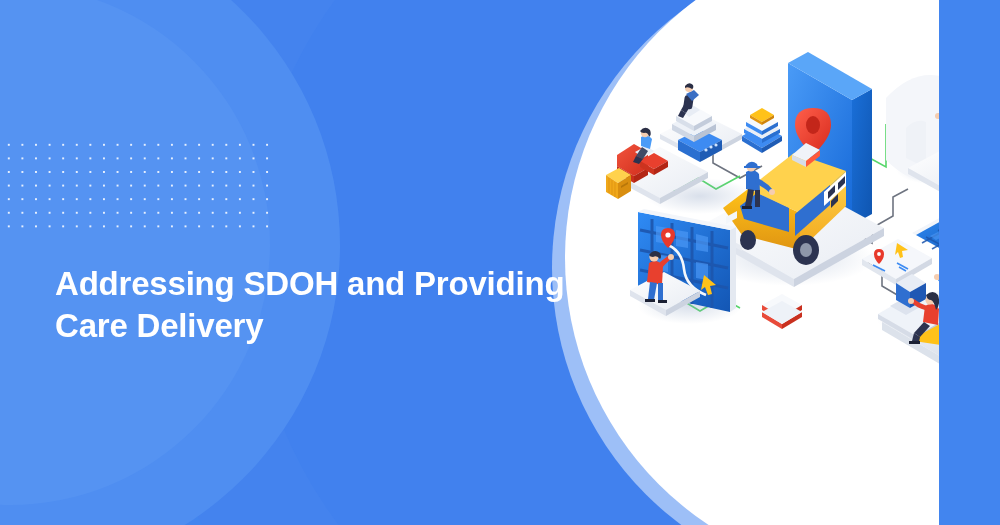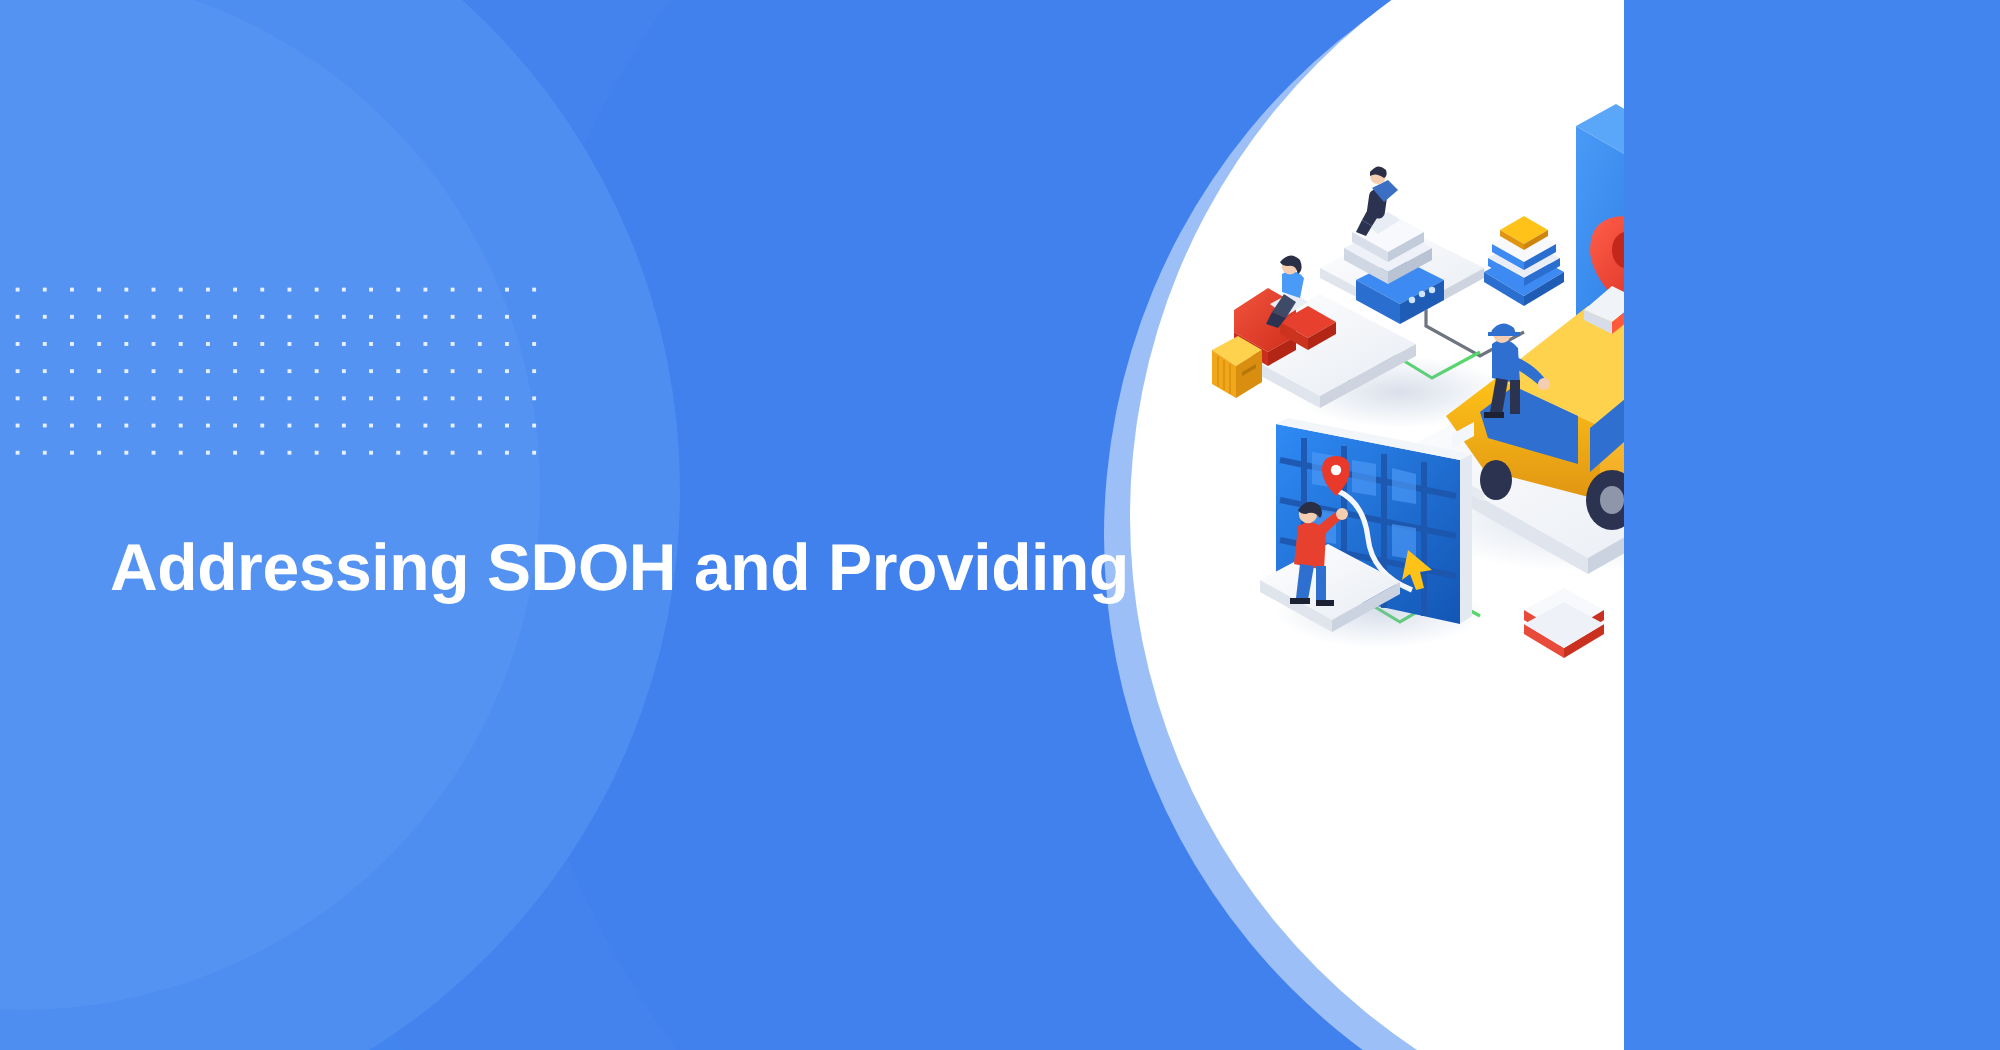--- a/index.html
+++ b/index.html
@@ -3,21 +3,21 @@
 <meta charset="utf-8">
 <style>
   * { margin:0; padding:0; box-sizing:border-box; }
   html,body { width:1000px; height:525px; overflow:hidden; }
   body {
     font-family:"Liberation Sans", sans-serif;
     background:#4285ef;
   }
   .banner {
     position:relative;
-    width:812px; height:525px;
+    width:939px; height:525px;
     overflow:hidden;
     background:#4285ef;
   }
   
   .bg-circle {
     position:absolute;
     border-radius:50%;
     pointer-events:none;
   }
   .bg-c1 { left:-320px; top:-85px;  width:660px;  height:660px;  background:#4f8ef1; }
@@ -80,20 +80,21 @@
   <div class="bg-circle bg-c1"></div>
   <div class="bg-circle bg-c2"></div>
 
   <div class="ring"></div>
   <div class="white-circle"></div>
 
   <div class="dot-grid"></div>
 
   <h1 class="headline">
     <span class="ln">Addressing SDOH and Providing</span>
+    <span class="ln">Care Delivery</span>
   </h1>
 
   <div class="illus">
     <svg width="1000" height="525" viewBox="0 0 1000 525">
       <defs>
         <linearGradient id="gPhone" x1="0" y1="0" x2="1" y2="1">
           <stop offset="0" stop-color="#4a9bf7"></stop>
             <stop offset="1" stop-color="#1669d8"></stop>
         </linearGradient>
         <linearGradient id="gPhoneSide" x1="0" y1="0" x2="1" y2="1">

